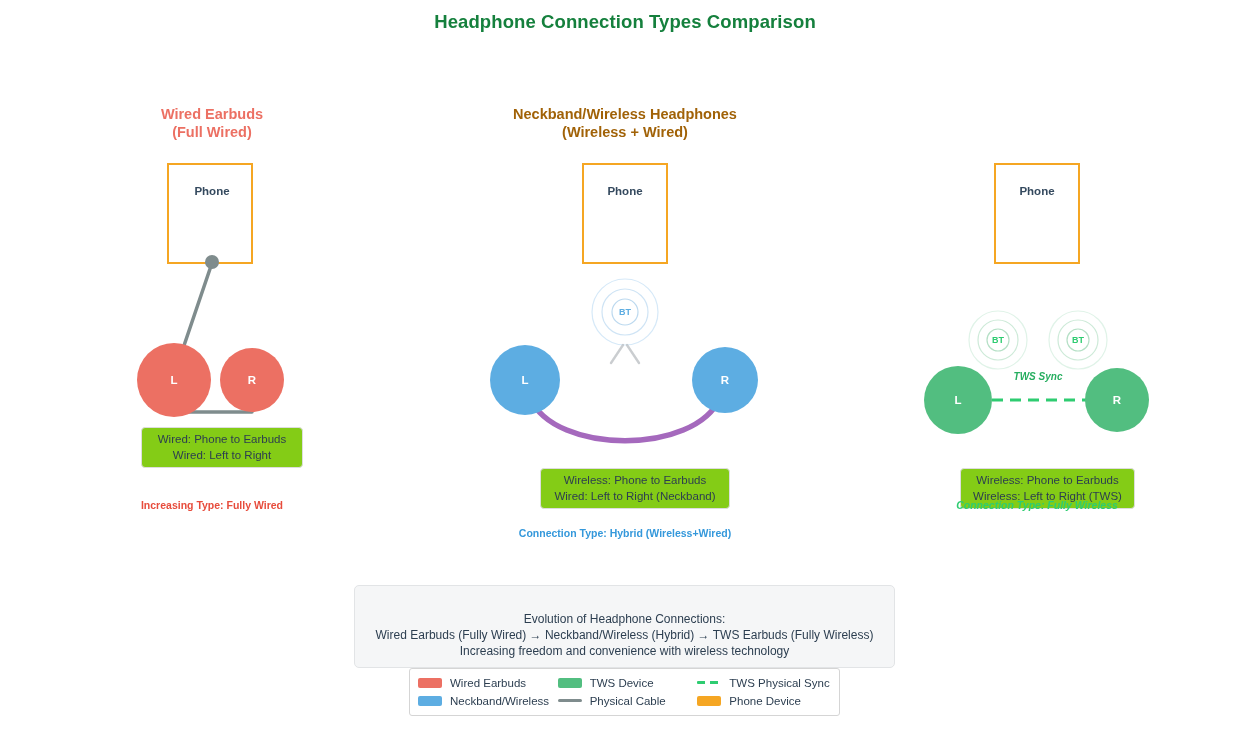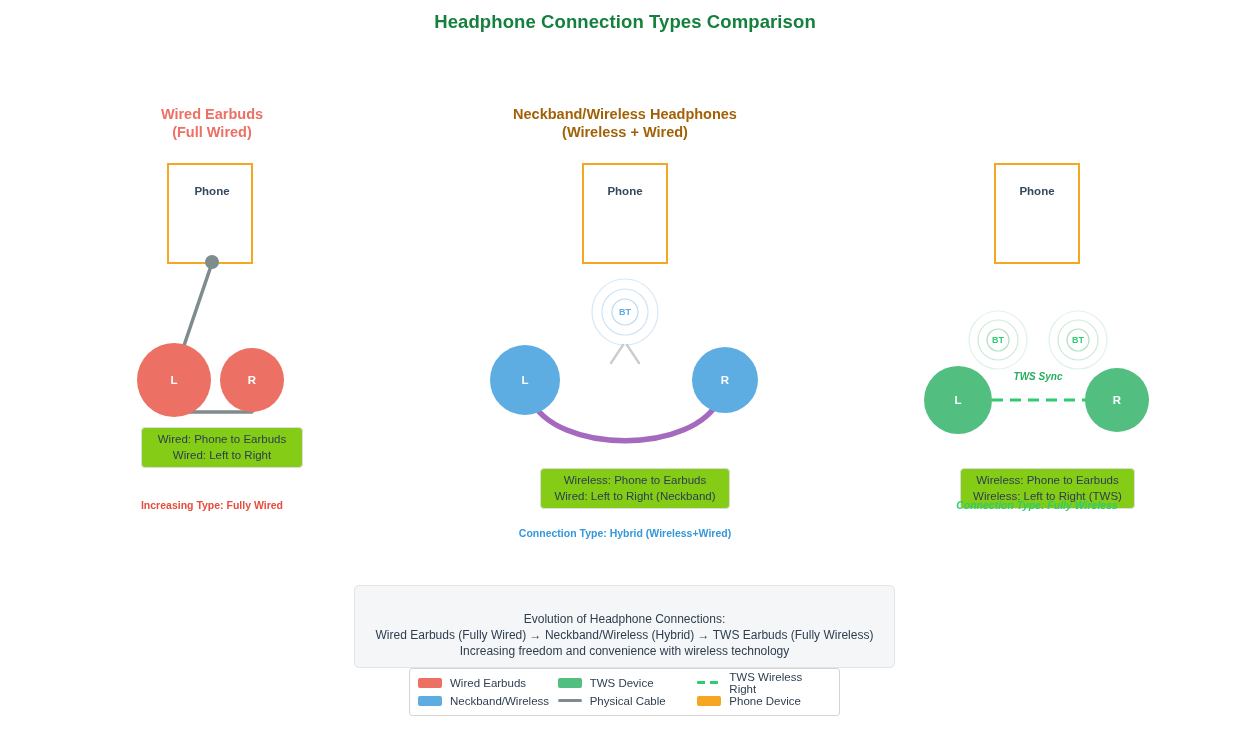--- a/index.html
+++ b/index.html
@@ -262,21 +262,21 @@
   <div class="legend-item">
     <span class="swatch-box" style="background: rgb(236, 112, 99);"></span>
     <span>Wired Earbuds</span>
   </div>
   <div class="legend-item">
     <span class="swatch-box" style="background: rgb(82, 190, 128);"></span>
     <span>TWS Device</span>
   </div>
   <div class="legend-item">
     <span class="swatch-dash" style="color: rgb(46, 204, 113);"></span>
-    <span>TWS Wireless Right</span>
+    <span>TWS Physical Sync</span>
   </div>
   <div class="legend-item">
     <span class="swatch-box" style="background: rgb(93, 173, 226);"></span>
     <span>Neckband/Wireless</span>
   </div>
   <div class="legend-item">
     <span class="swatch-line" style="background: rgb(127, 140, 141);"></span>
     <span>Physical Cable</span>
   </div>
   <div class="legend-item">

